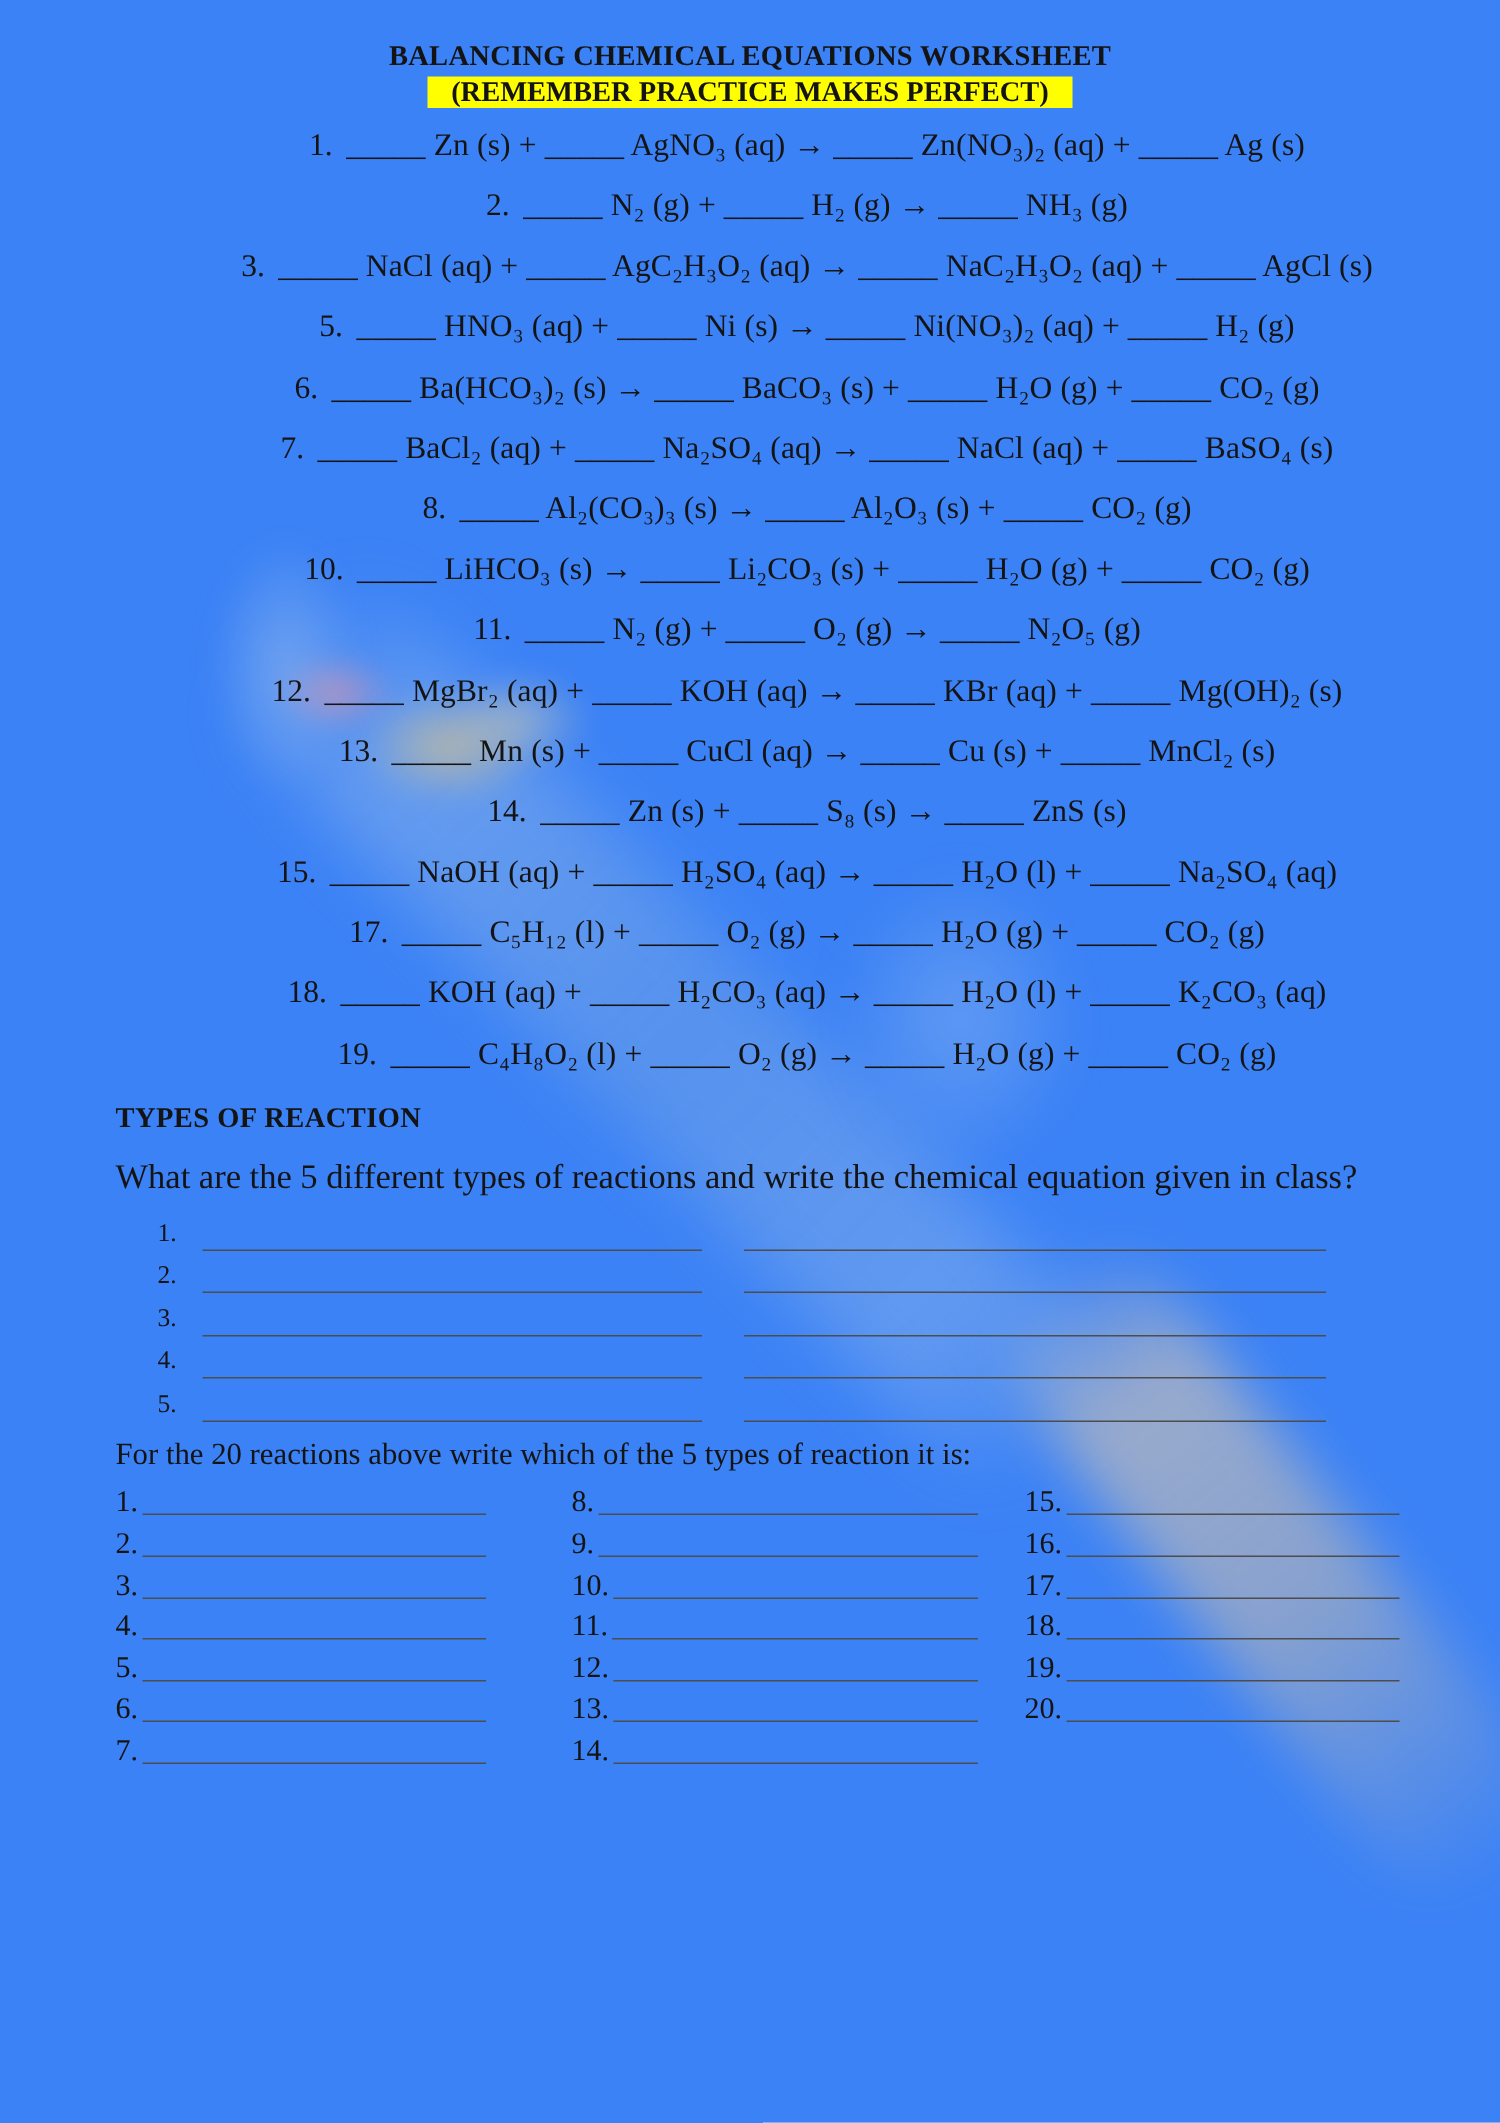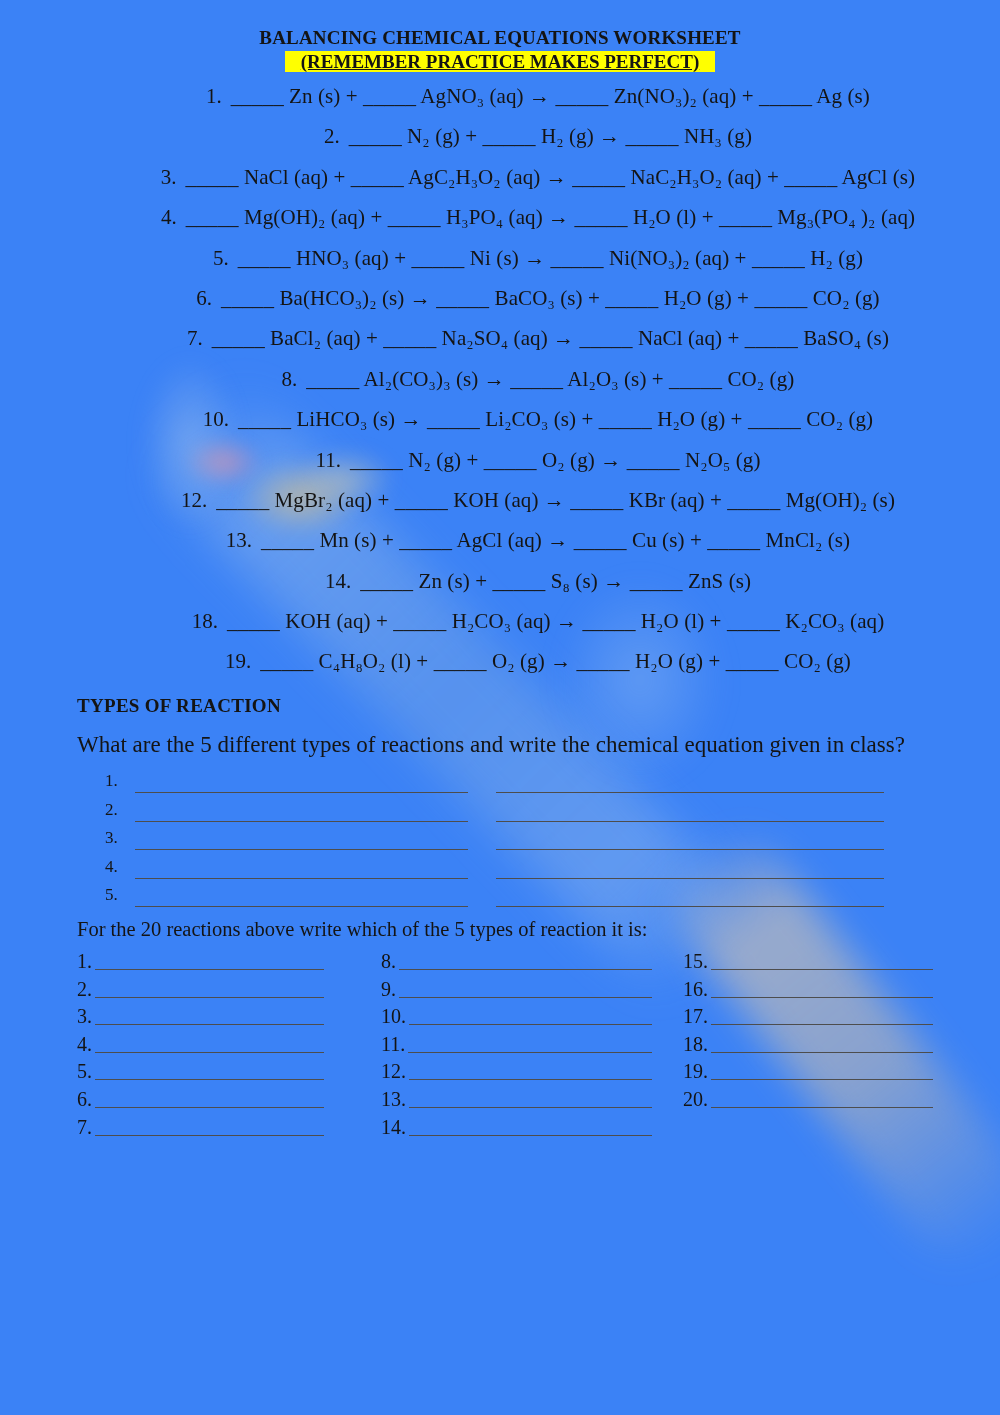--- a/index.html
+++ b/index.html
@@ -51,21 +51,21 @@
     background:linear-gradient(90deg, rgba(246,216,176,0) 0%, rgba(245,211,164,0.50) 20%,
       rgba(243,205,152,0.42) 55%, rgba(246,216,176,0) 100%);
     filter:blur(18px);border-radius:60px;
   }
 
   
   .content{position:relative;z-index:2;}
 
   .title{margin-top:26px;text-align:center;font-weight:bold;font-size:19px;line-height:24px;letter-spacing:0.2px;}
   .subtitle-wrap{text-align:center;line-height:24px;}
-  .subtitle{font-weight:bold;font-size:19px;text-decoration:underline;padding:0 16px;}
+  .subtitle{font-weight:bold;font-size:19px;padding:0 16px;}
 
   .equations{margin:1px 0 0 76px;}
   .eq-row{height:40.4px;line-height:40.4px;font-size:21px;white-space:nowrap;text-align:center;}
   .eq-num{display:inline-block;margin-right:9px;}
   .eq-text{letter-spacing:0.1px;}
 
   .types-heading{margin:13px 0 0 77px;font-size:19px;font-weight:bold;letter-spacing:0.3px;}
   .types-question{margin:15px 0 7px 77px;font-size:23px;}
   .types-rows{}
   .type-row{display:flex;align-items:flex-end;height:28.5px;padding-left:105px;}
@@ -111,23 +111,20 @@
         </div>
 
         <div class="eq-row">
           <span class="eq-num">2.</span><span class="eq-text">_____ N₂ (g) + _____ H₂ (g) → _____ NH₃ (g)</span>
         </div>
 
         <div class="eq-row">
           <span class="eq-num">3.</span><span class="eq-text">_____ NaCl (aq) + _____ AgC₂H₃O₂ (aq) → _____ NaC₂H₃O₂ (aq) + _____ AgCl (s)</span>
         </div>
 
-        <div class="eq-row">
-          <span class="eq-num">4.</span><span class="eq-text">_____ Mg(OH)₂ (aq) + _____ H₃PO₄ (aq) → _____ H₂O (l) + _____ Mg₃(PO₄ )₂ (aq)</span>
-        </div>
 
         <div class="eq-row">
           <span class="eq-num">5.</span><span class="eq-text">_____ HNO₃ (aq) + _____ Ni (s) → _____ Ni(NO₃)₂ (aq) + _____ H₂ (g)</span>
         </div>
 
         <div class="eq-row">
           <span class="eq-num">6.</span><span class="eq-text">_____ Ba(HCO₃)₂ (s) → _____ BaCO₃ (s) + _____ H₂O (g) + _____ CO₂ (g)</span>
         </div>
 
         <div class="eq-row">
@@ -145,29 +142,35 @@
 
         <div class="eq-row">
           <span class="eq-num">11.</span><span class="eq-text">_____ N₂ (g) + _____ O₂ (g) → _____ N₂O₅ (g)</span>
         </div>
 
         <div class="eq-row">
           <span class="eq-num">12.</span><span class="eq-text">_____ MgBr₂ (aq) + _____ KOH (aq) → _____ KBr (aq) + _____ Mg(OH)₂ (s)</span>
         </div>
 
         <div class="eq-row">
-          <span class="eq-num">13.</span><span class="eq-text">_____ Mn (s) + _____ AgCl (aq) → _____ Cu (s) + _____ MnCl₂ (s)</span>
+          <span class="eq-num">13.</span><span class="eq-text">_____ Mn (s) + _____ CuCl (aq) → _____ Cu (s) + _____ MnCl₂ (s)</span>
         </div>
 
         <div class="eq-row">
           <span class="eq-num">14.</span><span class="eq-text">_____ Zn (s) + _____ S₈ (s) → _____ ZnS (s)</span>
         </div>
 
-
-
+        <div class="eq-row">
+          <span class="eq-num">15.</span><span class="eq-text">_____ NaOH (aq) + _____ H₂SO₄ (aq) → _____ H₂O (l) + _____ Na₂SO₄ (aq)</span>
+        </div>
+
+
+        <div class="eq-row">
+          <span class="eq-num">17.</span><span class="eq-text">_____ C₅H₁₂ (l) + _____ O₂ (g) → _____ H₂O (g) + _____ CO₂ (g)</span>
+        </div>
 
         <div class="eq-row">
           <span class="eq-num">18.</span><span class="eq-text">_____ KOH (aq) + _____ H₂CO₃ (aq) → _____ H₂O (l) + _____ K₂CO₃ (aq)</span>
         </div>
 
         <div class="eq-row">
           <span class="eq-num">19.</span><span class="eq-text">_____ C₄H₈O₂ (l) + _____ O₂ (g) → _____ H₂O (g) + _____ CO₂ (g)</span>
         </div>
 
       </div>

